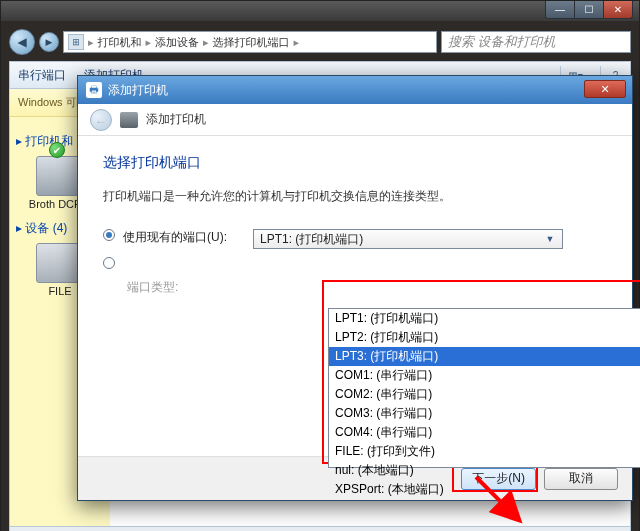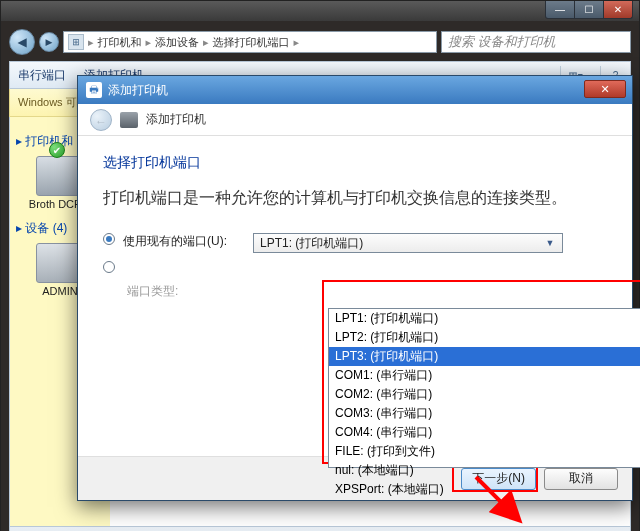--- a/index.html
+++ b/index.html
@@ -165,21 +165,21 @@
     color: #333;
   }
   .dlg-sub .back { width:22px;height:22px; border-radius:11px; background: radial-gradient(circle at 30% 30%, #eaf2f9,#b8cde0); border:1px solid #a0b4c8; display:flex;align-items:center;justify-content:center; color:#b0bcc8; font-size:12px;}
   .dlg-sub .pr-ico { width:18px;height:16px; background:linear-gradient(#9aa2aa,#5a626a); border-radius:2px;}
   .dlg-body {
     padding: 18px 26px 8px 25px;
     position: relative;
     height: calc(100% - 28px - 32px - 44px);
   }
   .dlg-heading { color: #003399; font-size: 14px; margin-bottom: 16px;}
-  .dlg-desc { color: #333; font-size: 16px; margin-bottom: 24px;}
+  .dlg-desc { color: #333; font-size: 12px; margin-bottom: 24px;}
   .opt-row { display:flex; align-items:flex-start; margin: 8px 0; font-size:12px; color:#222;}
   .opt-row .radio { width:12px;height:12px; border:1px solid #6a7a8a; border-radius:6px; margin-right:8px; position:relative; background:#fff;}
   .opt-row .radio.sel::after{ content:''; position:absolute; left:2px; top:2px; width:6px; height:6px; border-radius:3px; background:#3a7ac0;}
   .opt-row label{ width:130px;}
   .port-type-row { margin-left: 24px; margin-top:10px; color:#999; font-size:12px;}
   .combo {
     width: 310px; height: 20px;
     border: 1px solid #7a8a9a;
     background: linear-gradient(#fdfdfd,#ececec);
     display:flex; align-items:center; justify-content:space-between;
@@ -299,21 +299,21 @@
       <div class="sidebar">
         <div class="side-head">▸ <span>打印机和</span></div>
         <div class="side-device">
           <div class="thumb"></div>
           <div class="ok-badge">✔</div>
           <div class="lbl">Broth DCP-1</div>
         </div>
         <div class="side-head">▸ <span>设备 (4)</span></div>
         <div class="side-device">
           <div class="thumb" style="background:linear-gradient(#dde2e7,#a8b0b8);"></div>
-          <div class="lbl">ADMIN</div>
+          <div class="lbl">FILE</div>
         </div>
       </div>
       <div class="main-pane"></div>
     </div>
 
     <div class="bottom-strip">
       
     </div>
   </div>
 </div>

